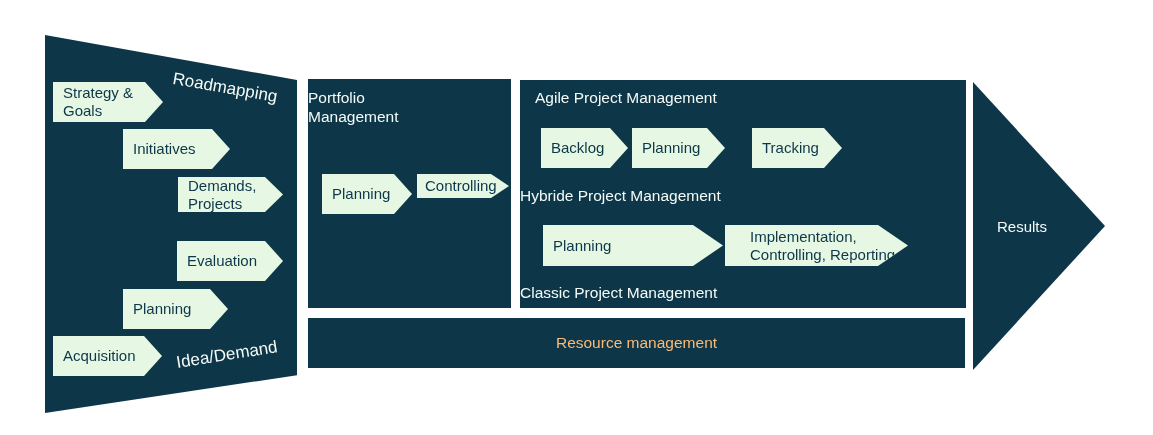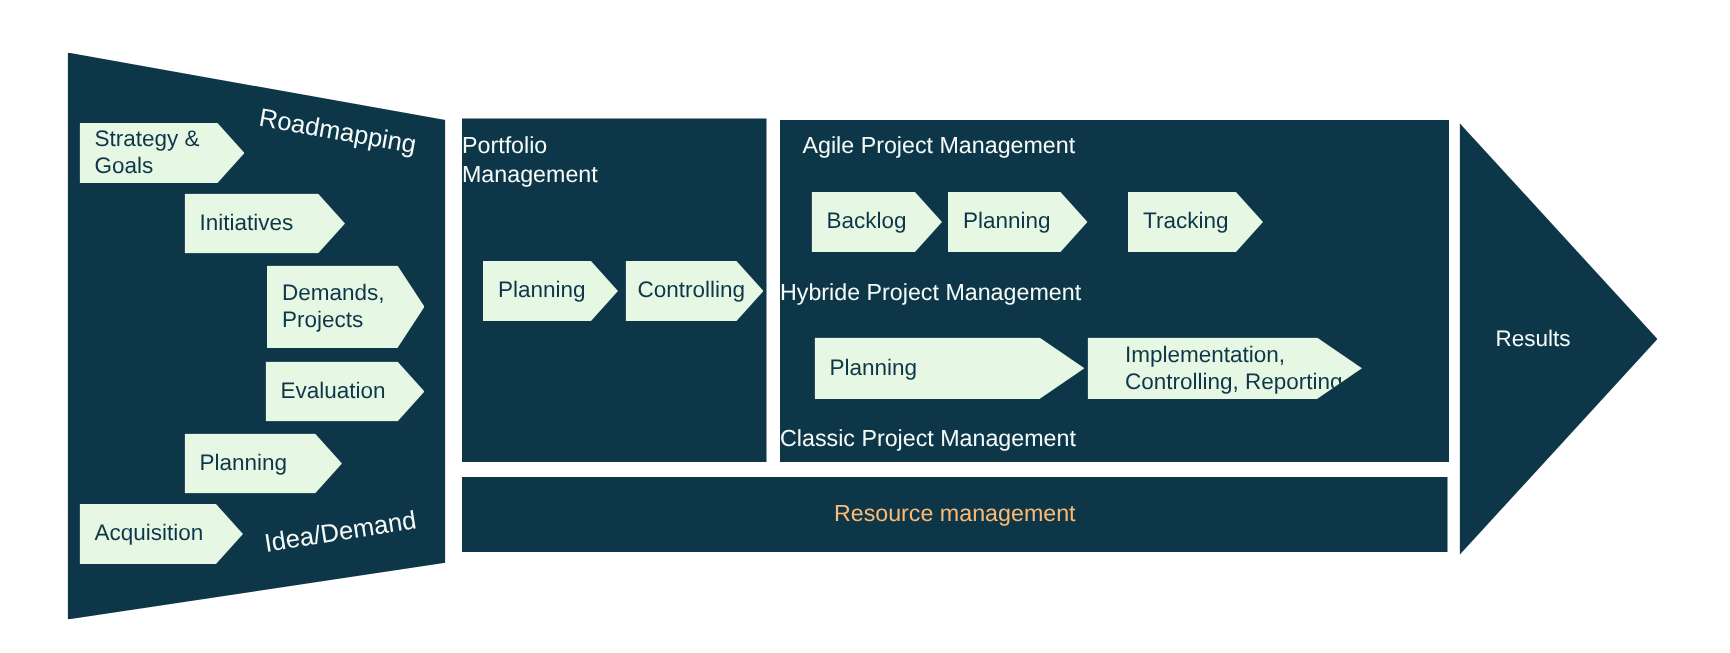--- a/index.html
+++ b/index.html
@@ -72,37 +72,37 @@
 
   <div class="rot-label" style="left:225px;top:88px;">Roadmapping</div>
 
   <div class="rot-label up" style="left:227px;top:355px;">Idea/Demand</div>
 
   <div class="parrow" style="left:53px;top:82px;width:110px;height:40px;">Strategy &amp;
 Goals</div>
 
   <div class="parrow" style="left:123px;top:129px;width:107px;height:40px;">Initiatives</div>
 
-  <div class="parrow" style="left:178px;top:177px;width:105px;height:55px;">Demands,
+  <div class="parrow" style="left:178px;top:177px;width:105px;height:35px;">Demands,
 Projects</div>
 
   <div class="parrow" style="left:177px;top:241px;width:106px;height:40px;">Evaluation</div>
 
   <div class="parrow" style="left:123px;top:289px;width:105px;height:40px;">Planning</div>
 
   <div class="parrow" style="left:53px;top:336px;width:109px;height:40px;">Acquisition</div>
 
   <div class="panel" style="left:308px;top:79px;width:203px;height:229px;">
     <div class="box-title" style="top:9px;">Portfolio
 Management</div>
   </div>
 
   <div class="parrow" style="left:322px;top:174px;width:90px;height:40px;">Planning</div>
 
-  <div class="parrow" style="left:417px;top:174px;width:92px;height:40px;padding-left:8px;">Controlling</div>
+  <div class="parrow" style="left:417px;top:174px;width:92px;height:24px;padding-left:8px;">Controlling</div>
 
   <div class="panel" style="left:520px;top:80px;width:446px;height:228px;">
     <div class="box-title" style="top:8px;padding-left:15px;">Agile Project Management</div>
     <div class="box-title" style="top:106px;">Hybride Project Management</div>
     <div class="box-title" style="top:203px;">Classic Project Management</div>
   </div>
 
   <div class="parrow" style="left:541px;top:128px;width:87px;height:40px;">Backlog</div>
 
   <div class="parrow" style="left:632px;top:128px;width:93px;height:40px;">Planning</div>

